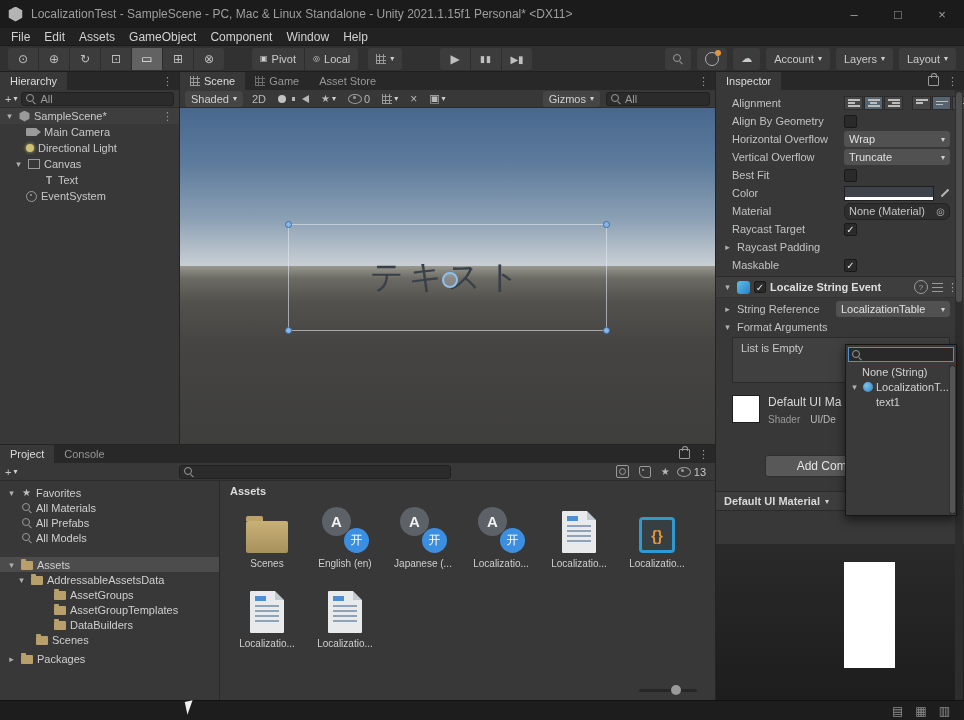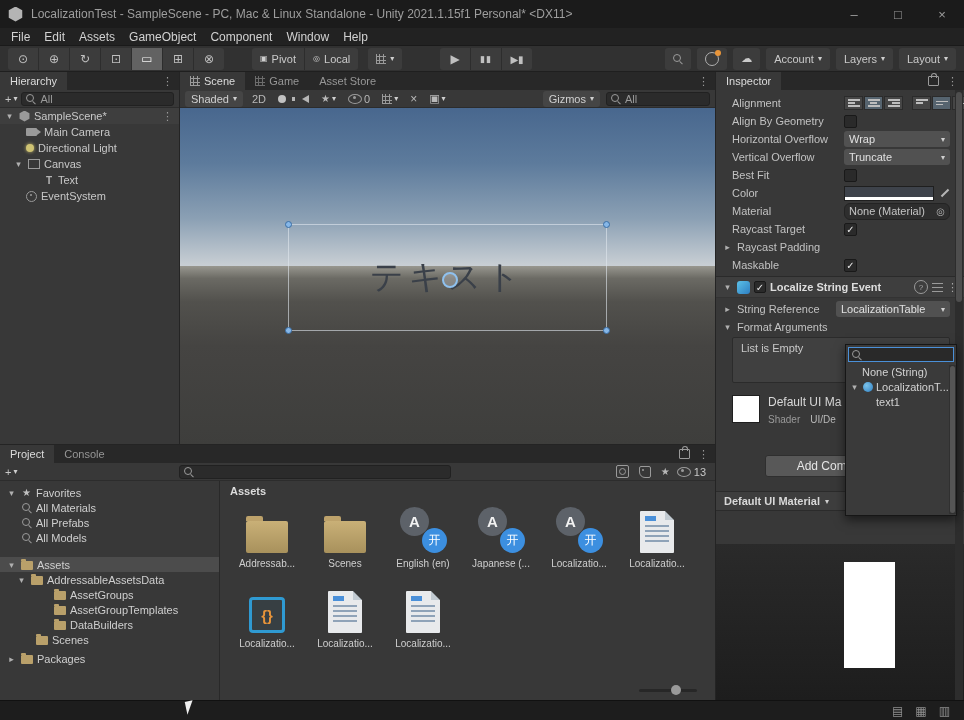--- a/index.html
+++ b/index.html
@@ -639,26 +639,20 @@
           <span>Packages</span>
         </div>
       </div>
       <div class="p-content">
         <div class="p-title">Assets</div>
         <div class="grid">
           <div class="cell">
             <span class="ic">
                 <span class="folderB"></span>
               </span>
-            <span class="lb">Addressab...</span>
-          </div>
-          <div class="cell">
-            <span class="ic">
-                <span class="folderB"></span>
-              </span>
             <span class="lb">Scenes</span>
           </div>
           <div class="cell">
             <span class="ic">
                 <span class="localeI">
                   <span class="ca">A</span>
                   <span class="cb2">开</span>
                 </span>
               </span>
             <span class="lb">English (en)</span>

